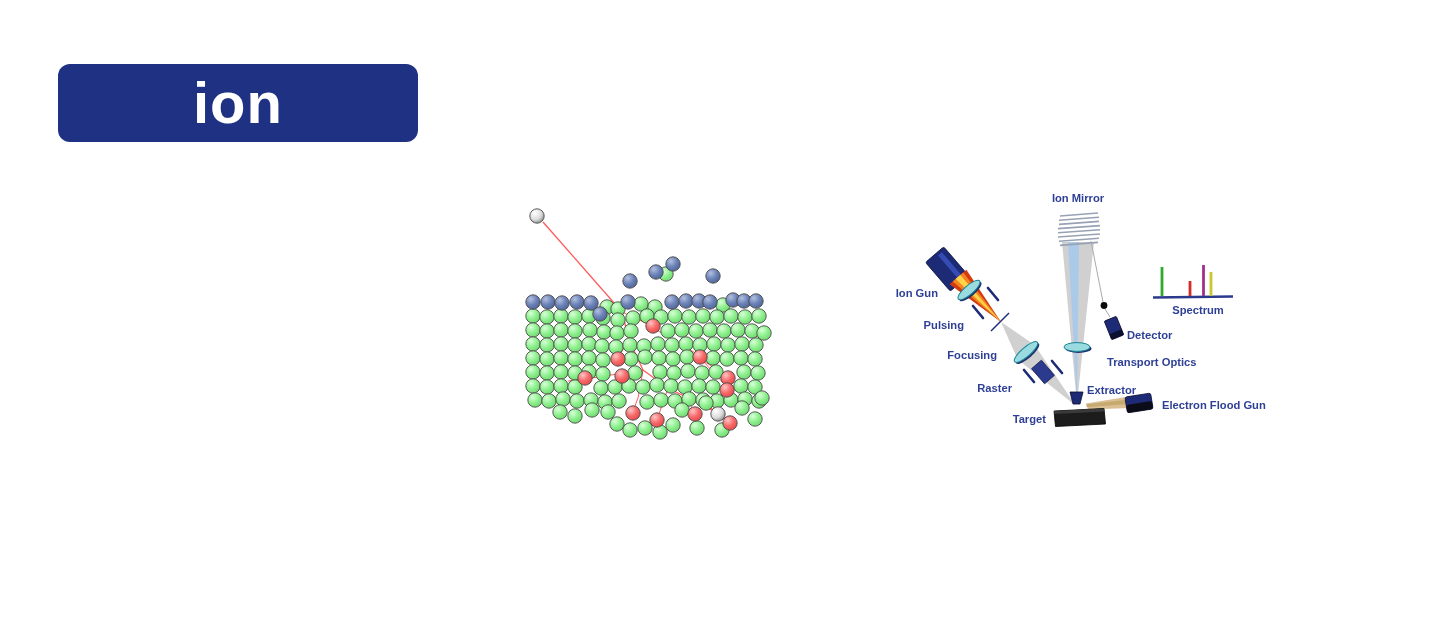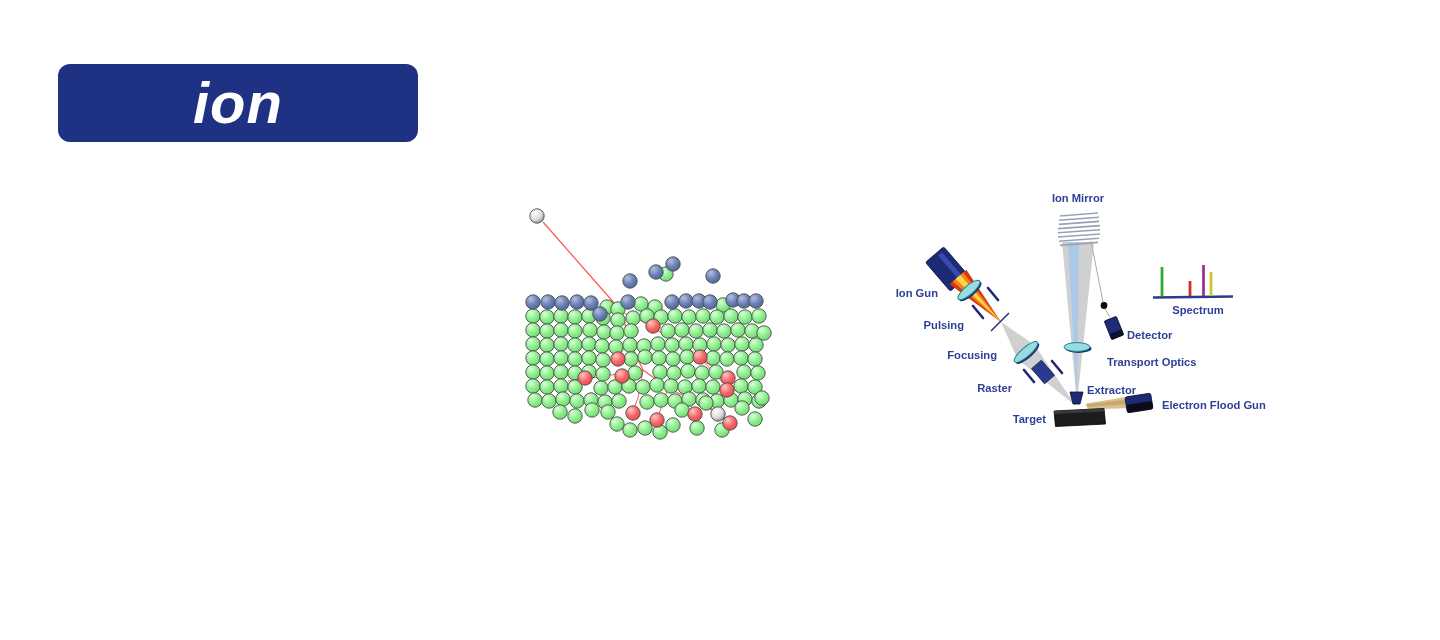--- a/index.html
+++ b/index.html
@@ -12,21 +12,21 @@
     border-radius:12px;display:flex;align-items:center;justify-content:center;
     font-weight:bold;font-size:58px;letter-spacing:1px;line-height:1;
     user-select:none;cursor:pointer;
   }
   .svg-abs{position:absolute}
   .lbl{font-family:"Liberation Sans",sans-serif;font-size:11.2px;font-weight:bold}
 </style>
 </head>
 <body>
 
-<div class="logo" style="background: rgb(30, 49, 130); font-style: italic;">
+<div class="logo" style="background: rgb(30, 49, 130);">
   <span style="color: rgb(255, 255, 255);">ion</span>
 </div>
 
 <svg class="svg-abs" style="left:520px;top:200px" width="260" height="245" viewBox="520 200 260 245">
   <defs>
     <radialGradient id="grad-g" cx="35%" cy="30%" r="75%">
       <stop offset="0%" stop-color="#d8ffd8"></stop>
         <stop offset="55%" stop-color="#8df08d"></stop>
         <stop offset="100%" stop-color="#6fd86f"></stop>
     </radialGradient>

